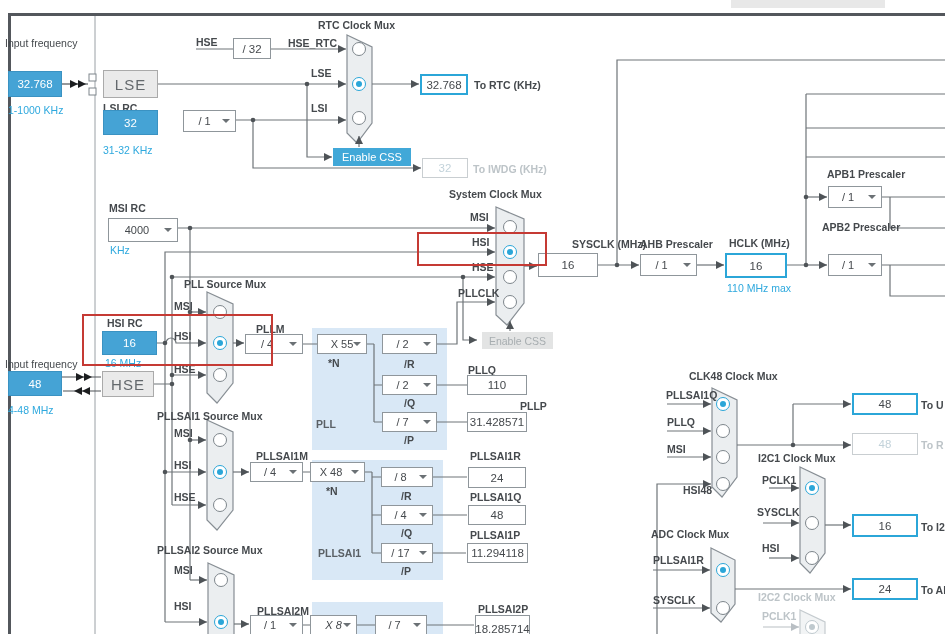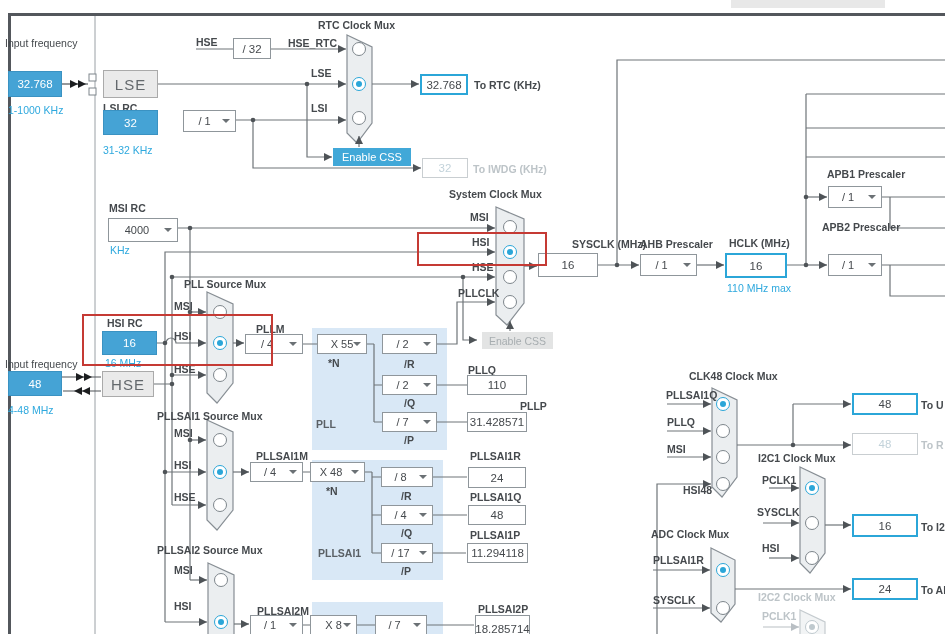--- a/index.html
+++ b/index.html
@@ -317,21 +317,21 @@
   <span class="lbl" style="left:174px;top:564px;">MSI</span>
   <span class="lbl" style="left:174px;top:600px;">HSI</span>
   <div class="r" style="left:214px;top:573px;"></div>
   <div class="r sel" style="left:214px;top:615px;"></div>
   <span class="lbl" style="left:257px;top:605px;">PLLSAI2M</span>
   <div class="dd" style="left:250px;top:615px;width:53px;height:20px;">
     <span style="margin-right:13px;">/ 1</span>
     <span class="chev"></span>
   </div>
   <div class="dd" style="left:310px;top:615px;width:47px;height:20px;">
-    <span style="">X 8</span>
+    <span style="font-style:italic;">X 8</span>
     <span class="chev"></span>
   </div>
   <div class="dd" style="left:375px;top:615px;width:52px;height:20px;">
     <span style="margin-right:13px;">/ 7</span>
     <span class="chev"></span>
   </div>
   <span class="lbl" style="left:478px;top:603px;">PLLSAI2P</span>
   <div class="box" style="left:475px;top:615px;width:55px;height:28px;">18.285714</div>
 
   <span class="lbl" style="left:673px;top:370px;margin-left:16px;">CLK48 Clock Mux</span>

